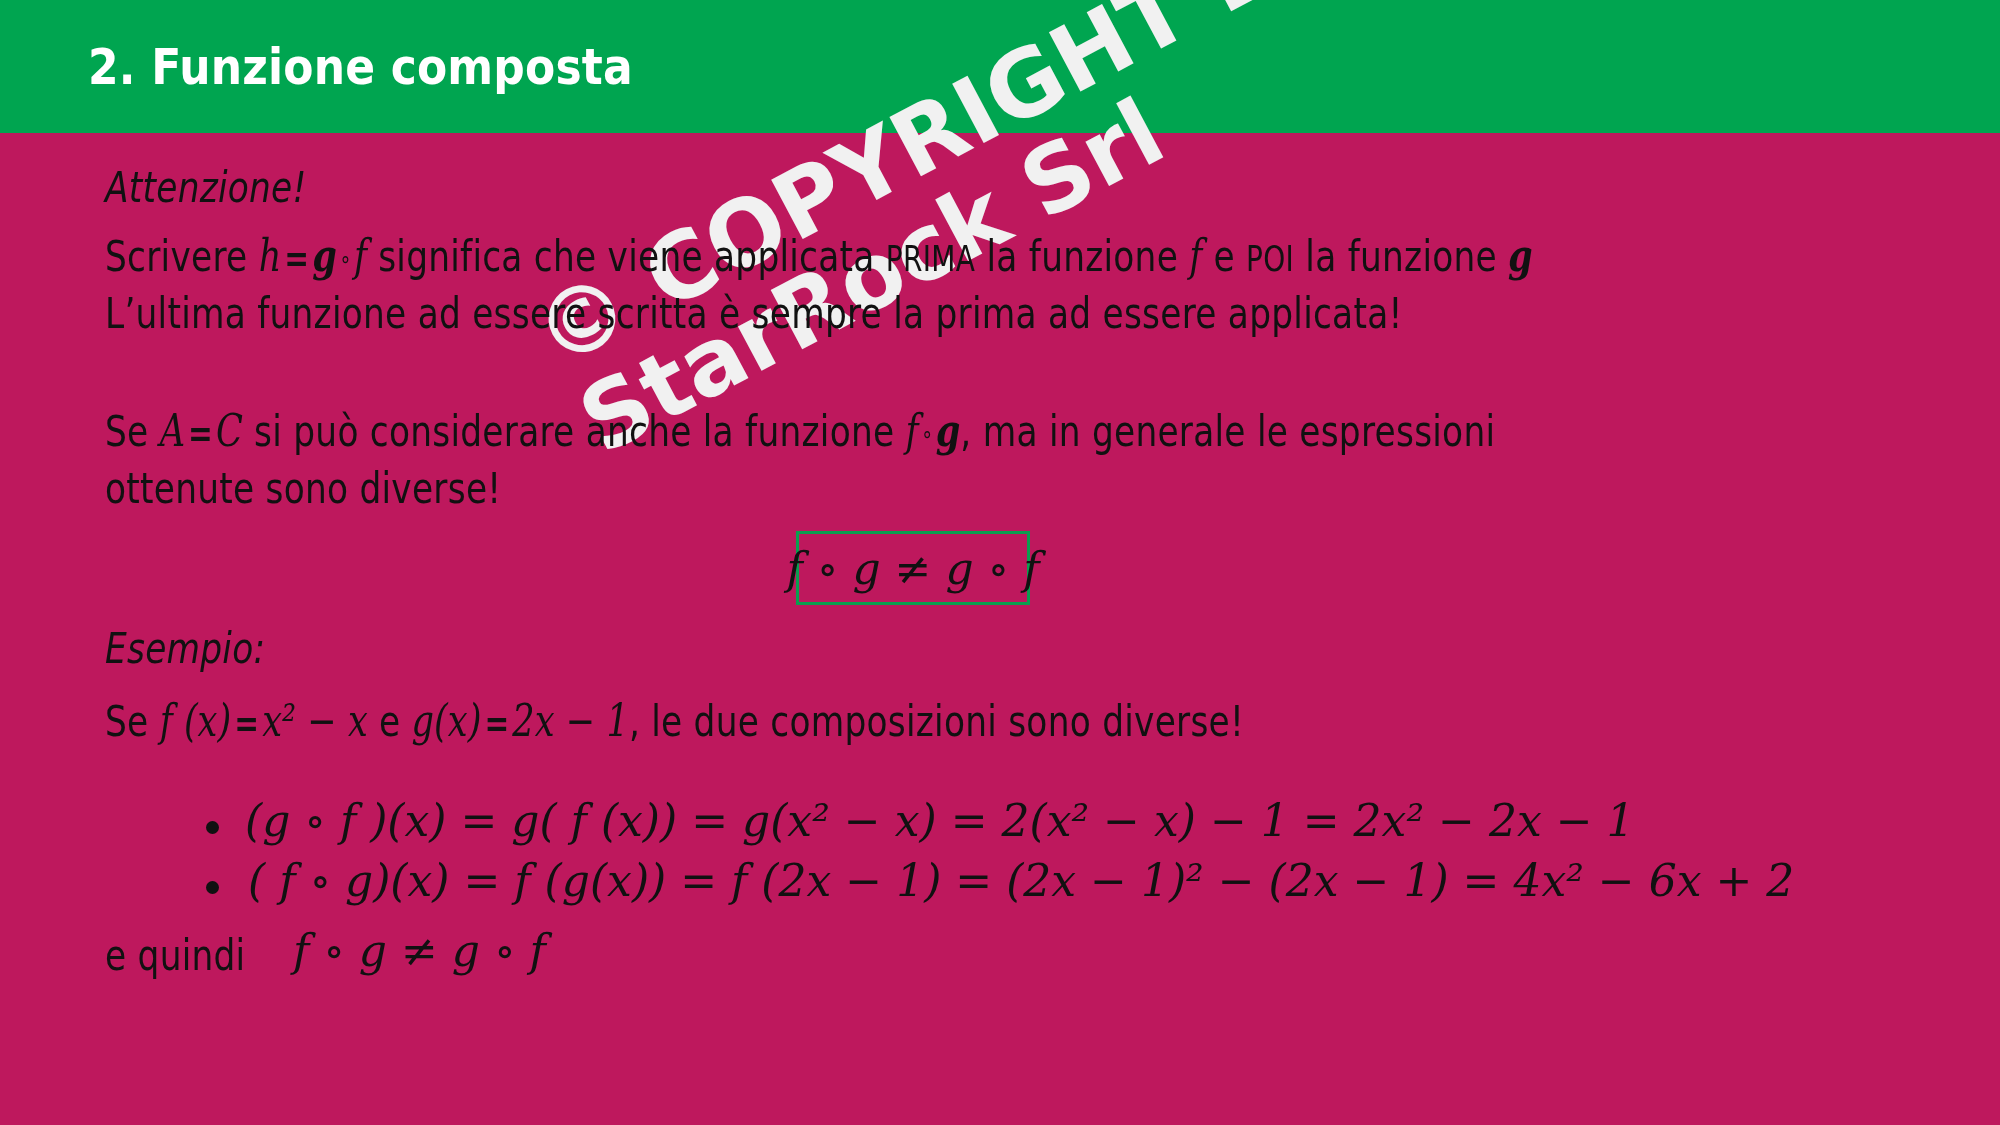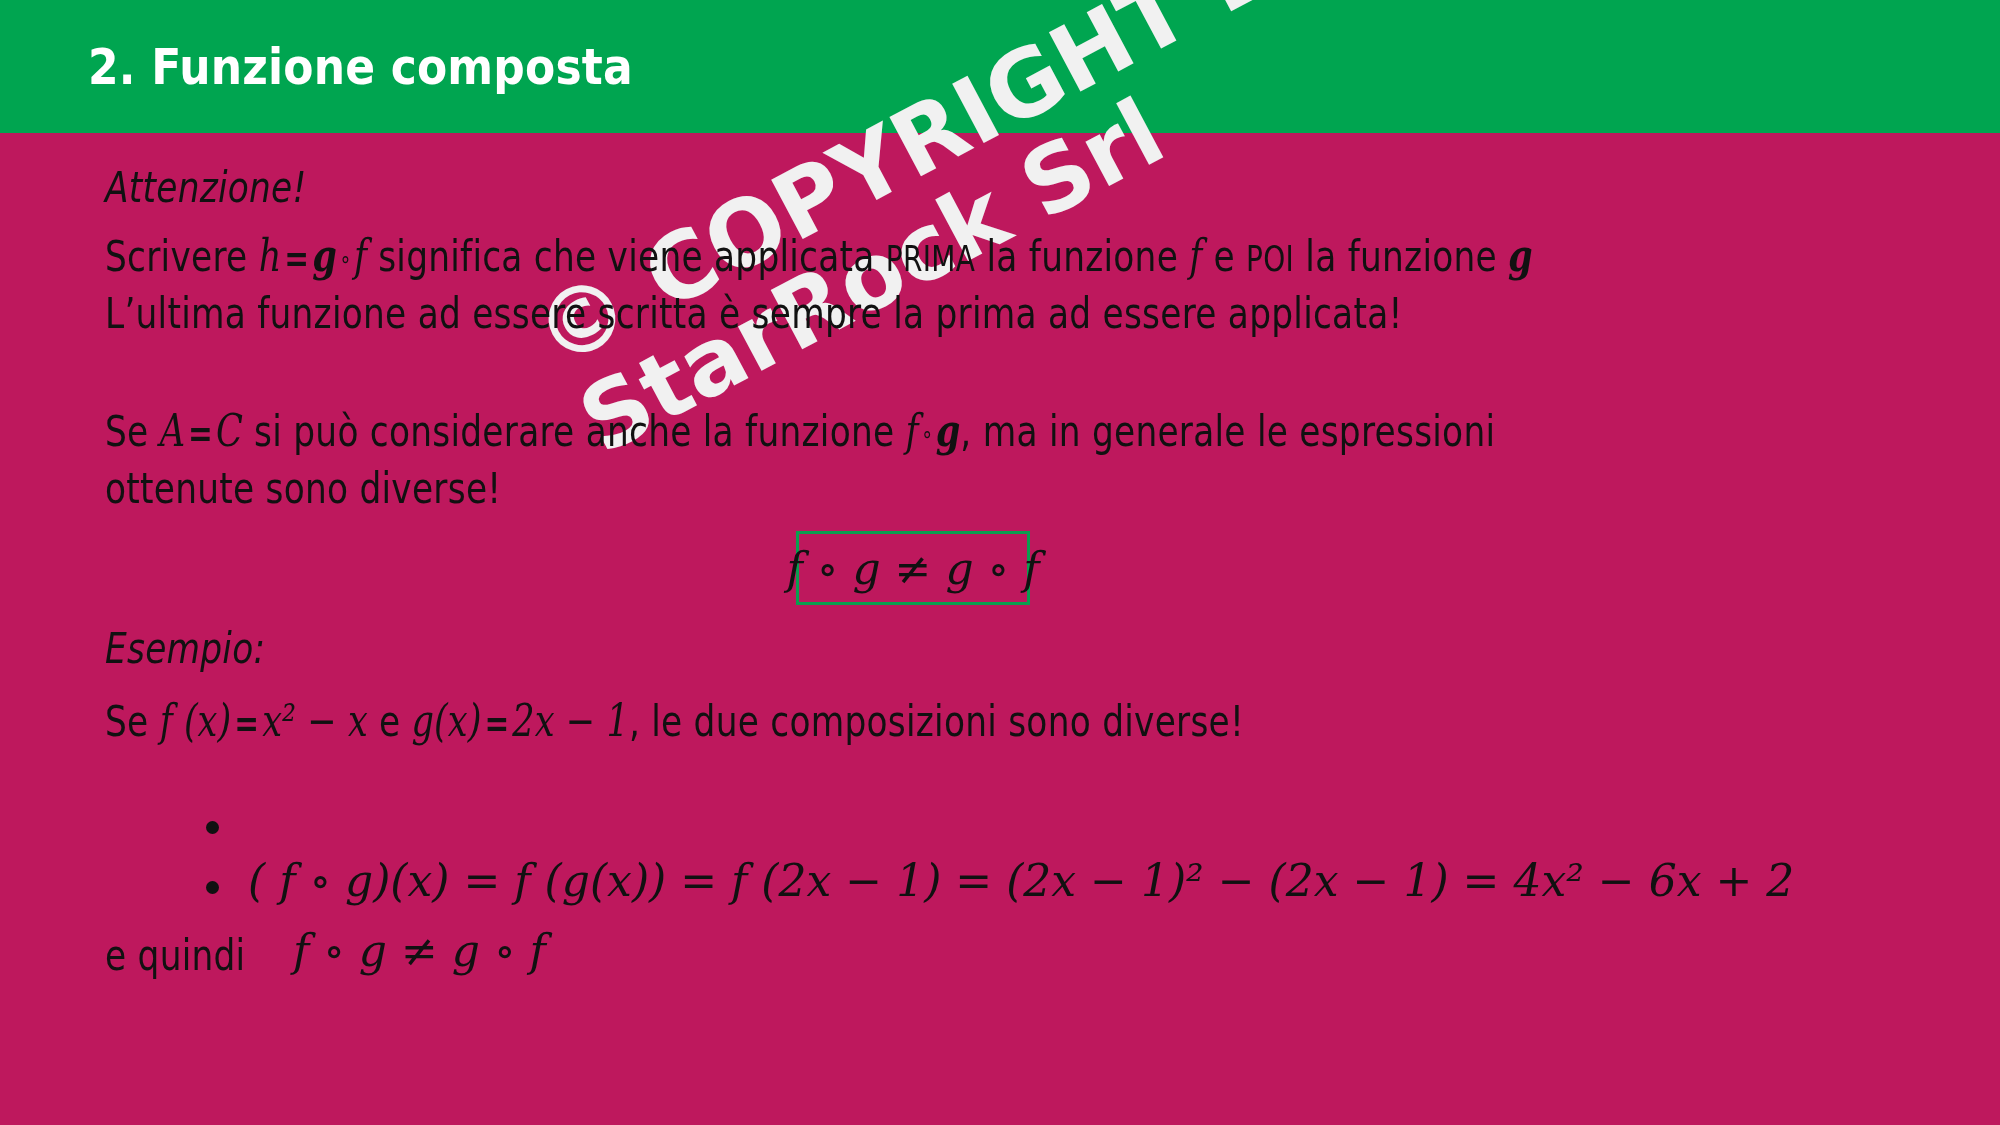--- a/index.html
+++ b/index.html
@@ -178,20 +178,21 @@
 
     <div class="ln" style="left:105px; top:272px;"><span>Se </span><span class="m">A</span><span class="eqs">=</span><span class="m">C</span><span> si può considerare anche la funzione </span><span class="m">f</span><span class="m ring">∘</span><span class="m bold">g</span><span>, ma in generale le espressioni</span></div>
 
     <div class="ln" style="left:105px; top:330px;">ottenute sono diverse!</div>
 
     <div class="ln italic" style="left:105px; top:490px;">Esempio:</div>
 
     <div class="ln" style="left:105px; top:562px;"><span>Se </span><span class="m">f (x)</span><span class="eqs">=</span><span class="m">x² − x</span><span> e </span><span class="m">g(x)</span><span class="eqs">=</span><span class="m">2x − 1</span><span>, le due composizioni sono diverse!</span></div>
 
     <div class="bullet" style="left:206px; top:688px;"></div>
+    <div class="eqline" style="left:245px; top:662px;">(g ∘ f )(x) = g( f (x)) = g(x² − x) = 2(x² − x) − 1 = 2x² − 2x − 1</div>
 
     <div class="bullet" style="left:206px; top:748px;"></div>
     <div class="eqline" style="left:248px; top:722px;">( f ∘ g)(x) = f (g(x)) = f (2x − 1) = (2x − 1)² − (2x − 1) = 4x² − 6x + 2</div>
 
     <div class="ln" style="left:105px; top:797px;"><span>e quindi  </span></div>
     <div class="eqline" style="left:293px; top:792px;">f ∘ g ≠ g ∘ f</div>
 
   </div>
 
   <div class="box-formula">

